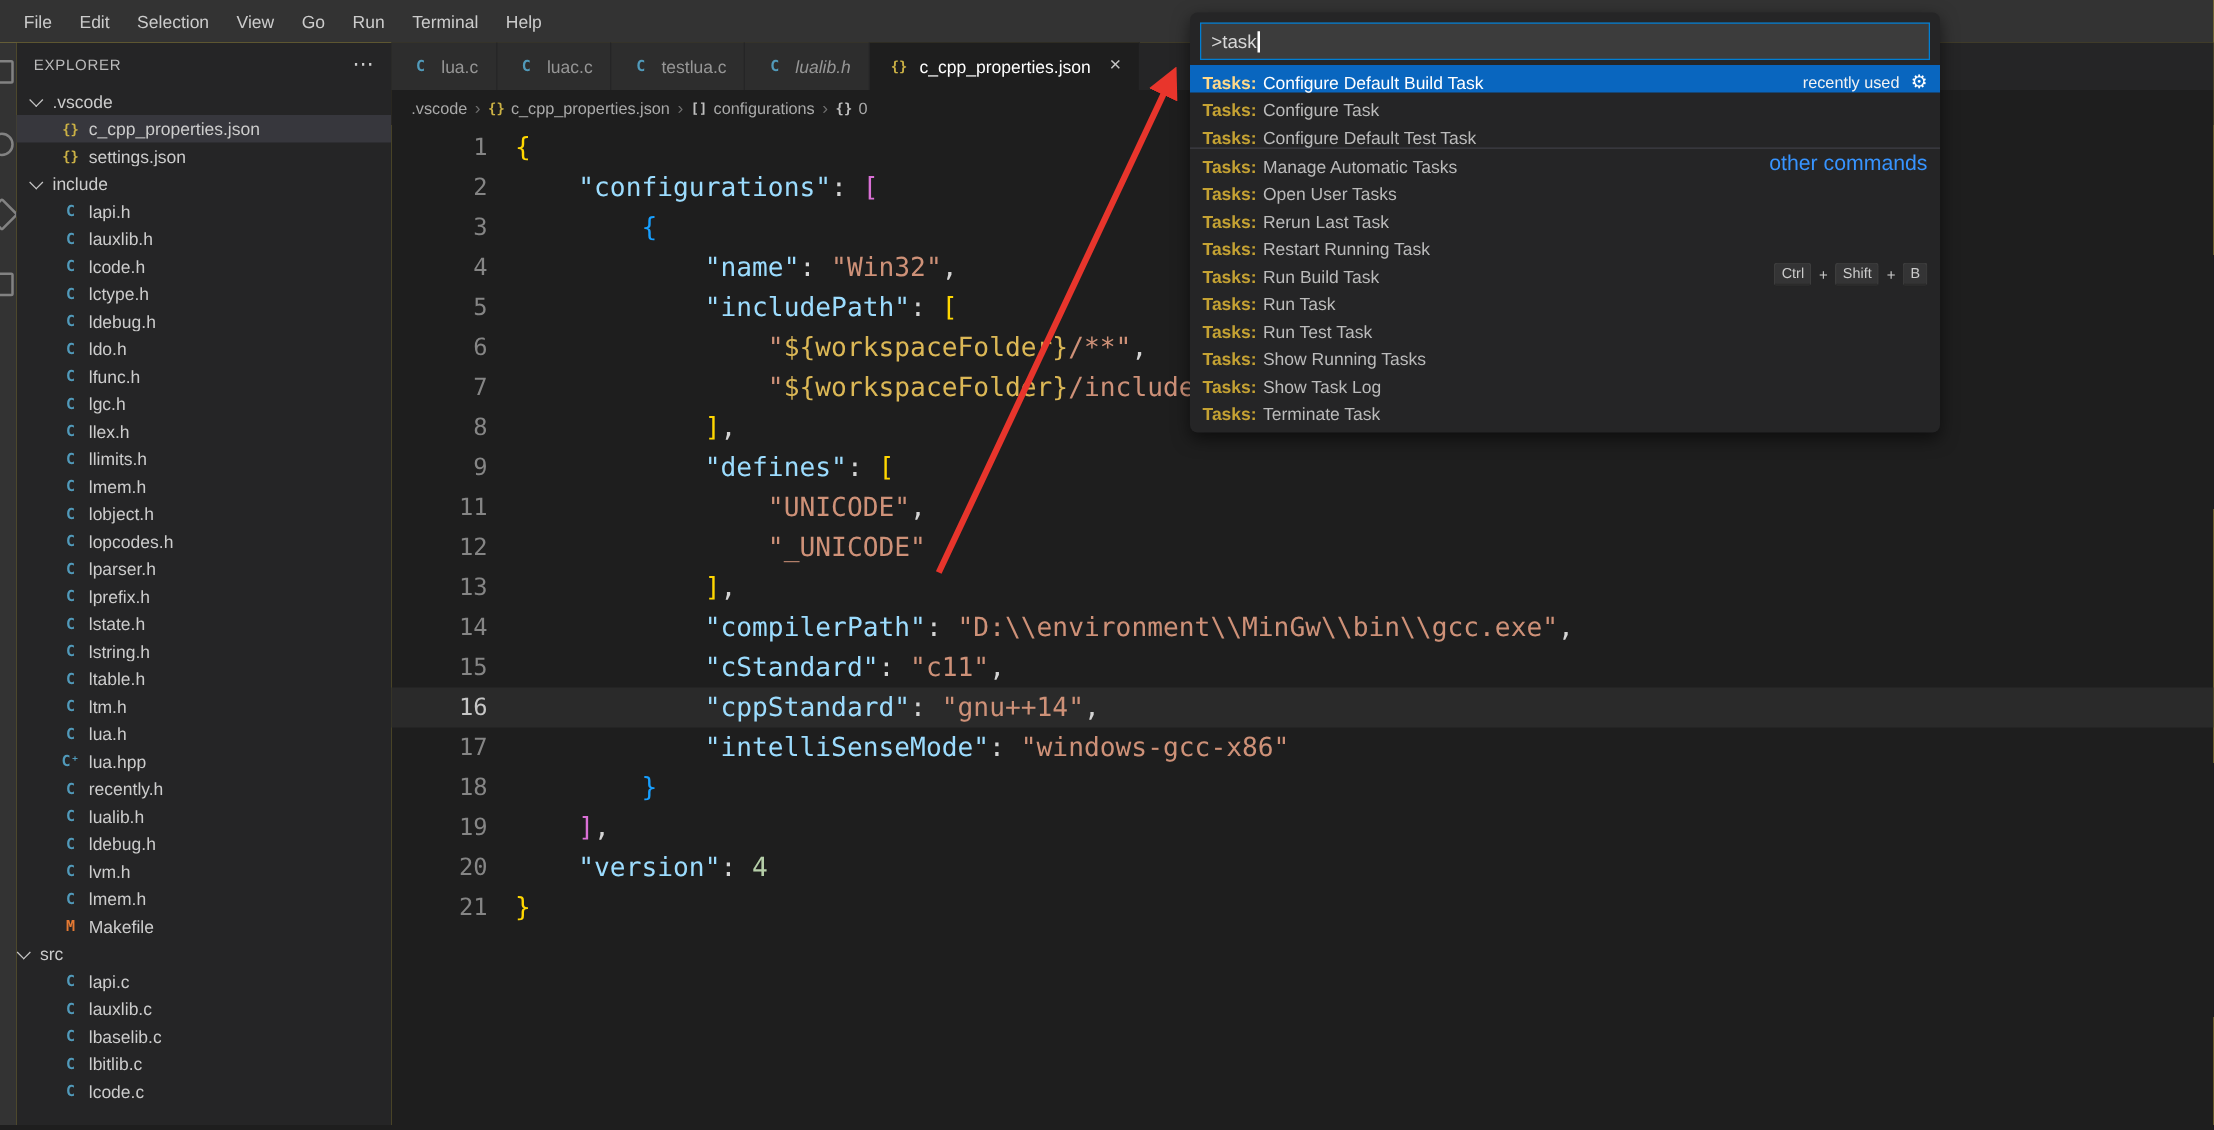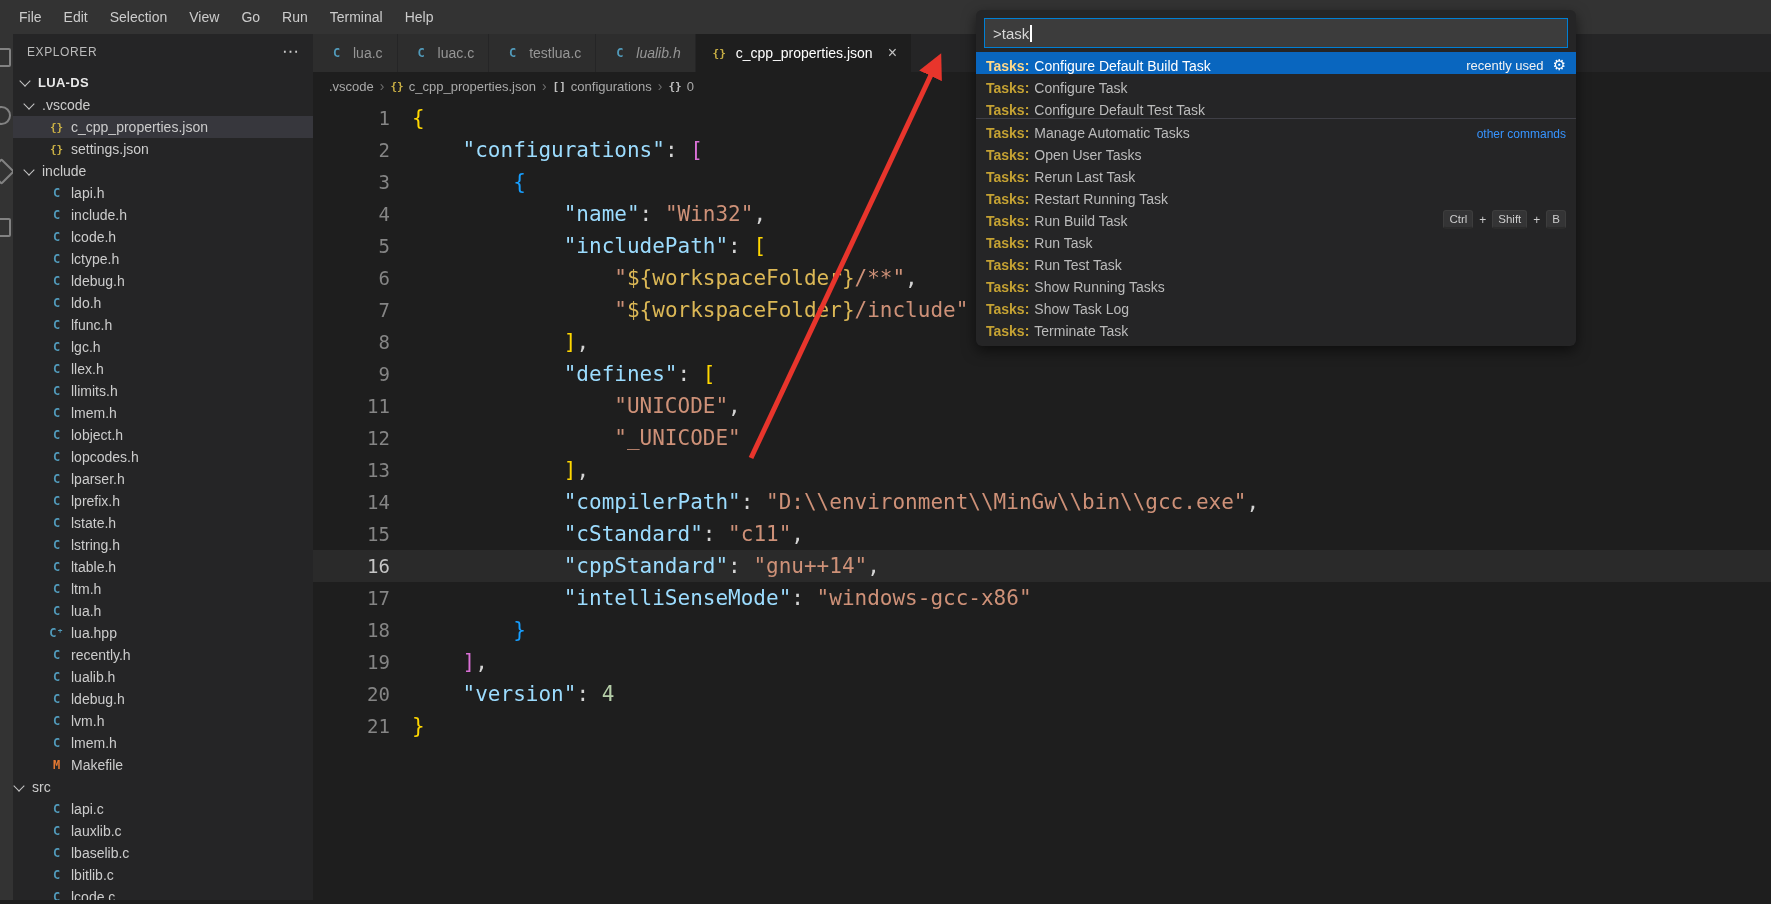--- a/index.html
+++ b/index.html
@@ -62,36 +62,36 @@
   .code-line.active{background:var(--current-line,#2a2a2a);}
   .ln{width:77px;text-align:right;color:#858585;flex:none;font-size:19px;line-height:32px;}
   .code-line.active .ln{color:#c6c6c6;}
   .code{margin-left:22px;}
   .c-p{color:#d4d4d4}.c-key{color:var(--key-blue,#9cdcfe)}.c-str{color:var(--str-orange,#ce9178)}
   .c-num{color:var(--num-green,#b5cea8)}.c-b1{color:var(--bracket-gold,#ffd700)}
   .c-b2{color:var(--bracket-pink,#da70d6)}.c-b3{color:var(--bracket-blue,#179fff)}
   .c-var{color:var(--var-gold,#dcb856)}
 
   
-  .palette{position:absolute;left:976px;top:10px;width:600px;background:#252526;border-radius:6px;
+  .palette{position:absolute;left:952px;top:10px;width:600px;background:#252526;border-radius:6px;
            box-shadow:0 5px 14px rgba(0,0,0,.55);z-index:50;padding-bottom:7px;}
   .palette-input{margin:8px 8px 4px;height:28px;background:#3c3c3c;border:1px solid #007fd4;display:flex;
                  align-items:center;padding:0 8px;font-size:15px;color:#d7d7d7;}
   .caret{width:2px;height:17px;background:#ffffff;margin-left:1px;}
   .prow{height:22px;display:flex;align-items:flex-end;padding:0 10px;font-size:14px;color:#bbbbbb;cursor:pointer;}
   .prow .prefix{color:var(--match-gold,#c5a233);font-weight:bold;}
   .prow .plabel{margin-left:5px;white-space:nowrap;}
   .prow.selected{background:var(--accent-blue,#0966bf);color:#ffffff;}
   .prow.selected .plabel{color:#ffffff;}
   .prow.selected .prefix{color:var(--match-gold-selected,#ffd98a);}
   .prow.separator{border-top:1px solid #3f3f46;}
   .pright{margin-left:auto;display:flex;align-items:center;gap:5px;}
   .note{font-size:13px;color:#f2f2f2;}
   .gear{font-size:15px;color:#ffffff;margin-left:4px;}
-  .gnote{font-size:12px;color:var(--link-blue,#3794ff);}
+  .gnote{font-size:17px;color:var(--link-blue,#3794ff);}
   .key{background:rgba(128,128,128,.17);border:1px solid #3d3d3d;border-bottom:2px solid #2b2b2b;
        border-radius:3px;font-size:11.5px;padding:0 5px;color:#cccccc;line-height:16px;}
   .kplus{font-size:12px;color:#cccccc;margin:0 1px;}
 
   
   .arrow-svg{position:absolute;left:0;top:0;width:1771px;height:904px;pointer-events:none;z-index:100;}
 </style>
 </head>
 <body>
 
@@ -118,24 +118,20 @@
       <span class="frag f3"></span>
       <span class="frag f4"></span>
     </div>
 
     <aside class="sidebar">
       <div class="sidebar-header">
         <span class="sidebar-title">EXPLORER</span>
         <span class="sidebar-actions">⋯</span>
       </div>
       <div class="tree" id="tree">
-          <div class="tree-row root">
-            <span class="chev"></span>
-            <span class="tree-label">LUA-DS</span>
-          </div>
           <div class="tree-row" style="padding-left: 10px;">
             <span class="chev"></span>
             <span class="tree-label">.vscode</span>
           </div>
           <div class="tree-row selected" style="padding-left: 34px;">
             <span class="file-icon icon-json">{}</span>
             <span class="tree-label">c_cpp_properties.json</span>
           </div>
           <div class="tree-row" style="padding-left: 34px;">
             <span class="file-icon icon-json">{}</span>
@@ -144,21 +140,21 @@
           <div class="tree-row" style="padding-left: 10px;">
             <span class="chev"></span>
             <span class="tree-label">include</span>
           </div>
           <div class="tree-row" style="padding-left: 34px;">
             <span class="file-icon icon-c">C</span>
             <span class="tree-label">lapi.h</span>
           </div>
           <div class="tree-row" style="padding-left: 34px;">
             <span class="file-icon icon-c">C</span>
-            <span class="tree-label">include.h</span>
+            <span class="tree-label">lauxlib.h</span>
           </div>
           <div class="tree-row" style="padding-left: 34px;">
             <span class="file-icon icon-c">C</span>
             <span class="tree-label">lcode.h</span>
           </div>
           <div class="tree-row" style="padding-left: 34px;">
             <span class="file-icon icon-c">C</span>
             <span class="tree-label">lctype.h</span>
           </div>
           <div class="tree-row" style="padding-left: 34px;">

